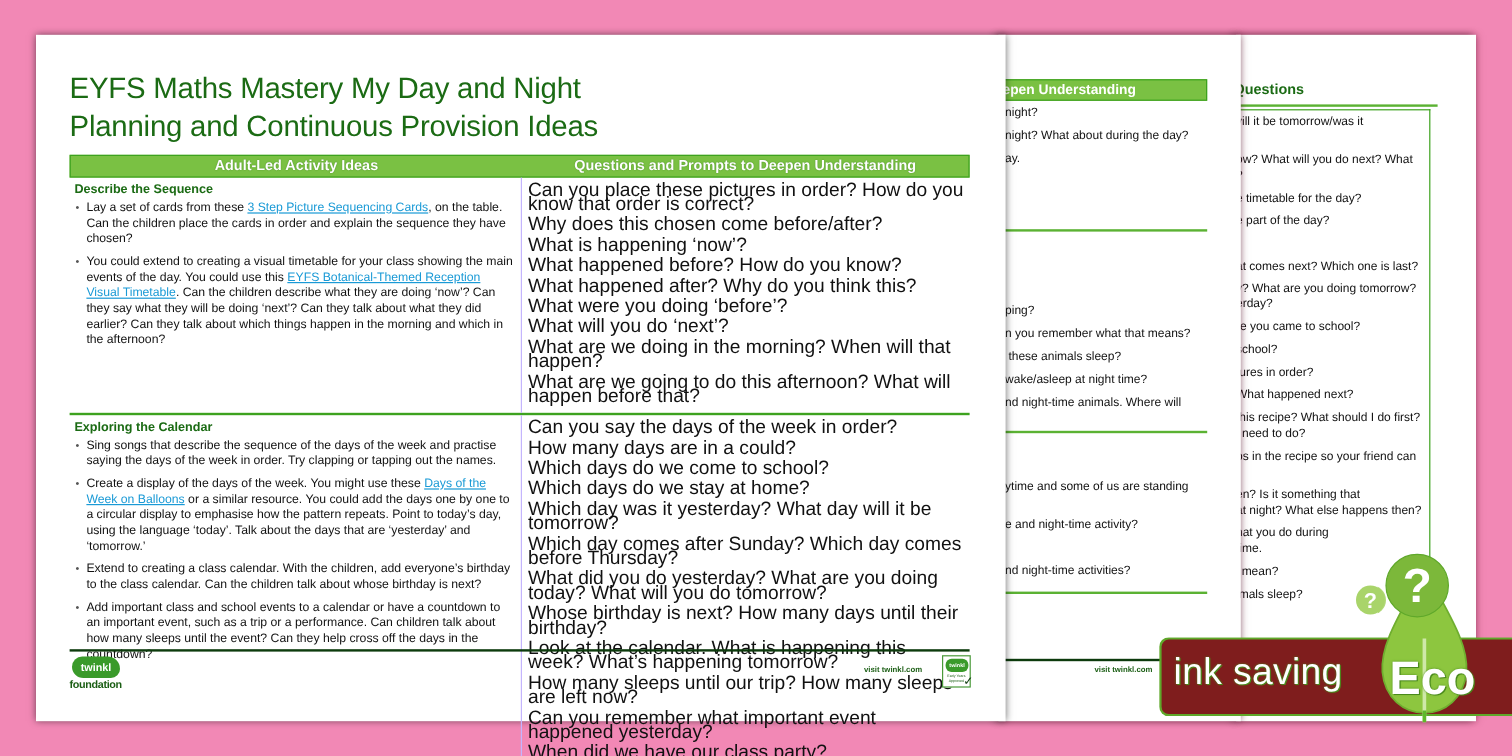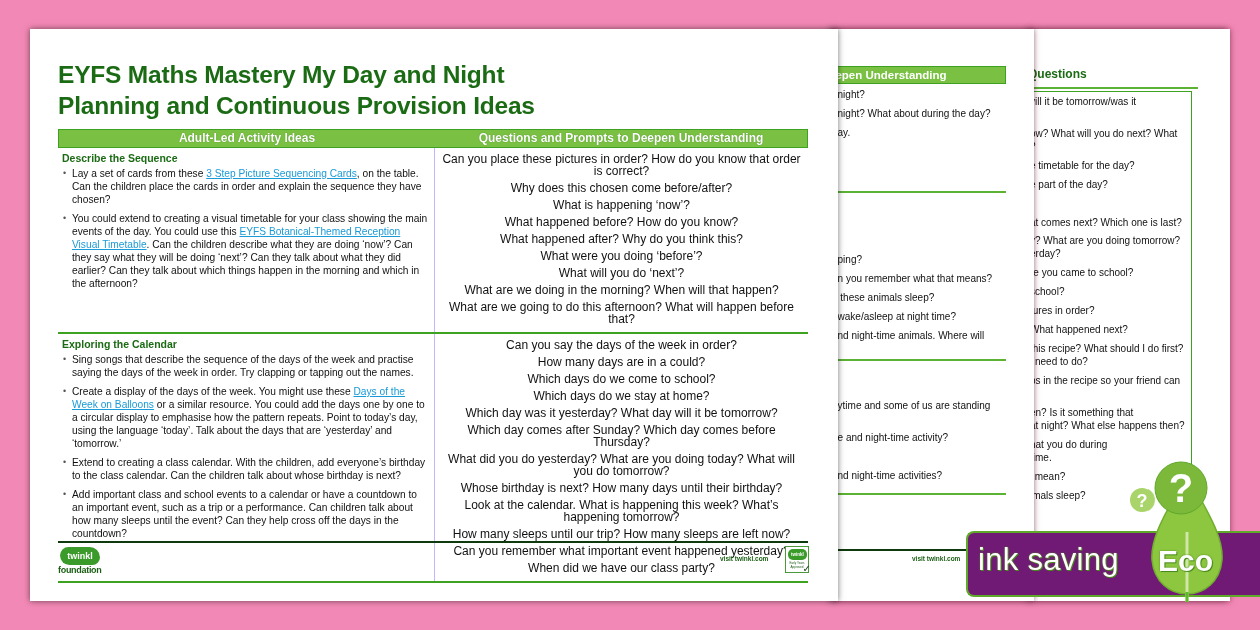--- a/index.html
+++ b/index.html
@@ -12,37 +12,37 @@
   }
   #page-back { left: 1030px; top: 29px; width: 200px; height: 572px; }
   #page-mid  { left: 832px;  top: 29px; width: 202px; height: 572px; }
   #page-front{ left: 30px;   top: 29px; width: 808px; height: 572px; box-shadow: 0 0 6px rgba(0,0,0,0.55); }
 
   .clip { position: absolute; inset: 0; overflow: hidden; }
 
   
   .doc-title {
     position: absolute; left: 28px; top: 30px; width: 720px;
-    color: #1b6b14; font-weight: bold; font-size: 24.5px; line-height: 31px;
+    color: #1b6b14; font-weight: normal; font-size: 24.5px; line-height: 31px;
     letter-spacing: -0.2px;
   }
   .tbl { position: absolute; left: 28px; top: 100px; width: 750px; }
   .tbl-head { display: flex; height: 19px; background: #7ac143; border: 1px solid #3da21f; }
   .tbl-head div { color: #fff; font-weight: bold; font-size: 12px; line-height: 17px; text-align: center;
     text-shadow: 0 0 1px #3a7d1c; }
   .col-a { width: 377px; }
   .col-b { width: 373px; }
   .row { display: flex; border-bottom: 2px solid #3da21f; }
   .row .cell-a { width: 377px; border-right: 1px solid #c4b5fd; padding: 4px 6px 6px 4px; }
   .row .cell-b { width: 373px; padding: 3px 5px 4px 5px; }
   .section-title { color: #1b6b14; font-weight: bold; font-size: 10.5px; line-height: 13px; margin-bottom: 2px; }
   .bullet { position: relative; padding-left: 10px; font-size: 10.2px; line-height: 13px; color: #111; margin-bottom: 6px; }
   .bullet::before { content: "\2022"; position: absolute; left: 1px; top: 0; color: #555; font-size: 9px; }
   .link { color: #1a9ad6; font-weight: normal; text-decoration: underline; text-align: center; }
-  .q { font-size: 12px; line-height: 12px; color: #111; padding: 2px 0 3px 0; text-align: center; }
+  .q { font-size: 16px; line-height: 12px; color: #111; padding: 2px 0 3px 0; }
 
   .footer-rule { position: absolute; left: 28px; top: 512px; width: 750px; border-top: 2px solid #0d3b0d; }
   .logo-twinkl { position: absolute; left: 28px; top: 518px; width: 48px; height: 30px; }
   .logo-twinkl .blob { position:absolute; left:2px; top:0; width:40px; height:18px; background:#3a9a2a; border-radius: 9px 11px 8px 10px; color:#fff; font-size:9px; font-weight:bold; text-align:center; line-height:18px; }
   .logo-twinkl .found { position:absolute; left:0; top:18px; font-size:9px; font-weight:bold; color:#1b5e14; letter-spacing:-0.3px; }
   .visit { position: absolute; left: 690px; top: 526px; font-size: 6.5px; font-weight: bold; color: #1b5e14; }
   .badge { position: absolute; left: 755px; top: 517px; width: 24px; height: 27px; border: 1px solid #4a9a3a; background: #fff; }
   .badge .b1 { position:absolute; left:2px; top:2px; width:19px; height:11px; background:#3a9a2a; border-radius:5px; color:#fff; font-size:4.5px; line-height:11px; text-align:center; font-weight:bold; }
   .badge .b2 { position:absolute; left:1px; top:15px; width:20px; font-size:3px; line-height:3.5px; color:#1b5e14; text-align:center; }
   .badge .tick { position:absolute; right:-3px; bottom:-2px; font-size:10px; color:#0d3b0d; }
@@ -58,28 +58,28 @@
 
   
   .back-head { position:absolute; left:-12px; top:38px; color:#1b6b14; font-weight:bold; font-size:12px; white-space:nowrap; }
   .back-rule { position:absolute; left:0; top:58px; width:168px; border-top:2px solid #5bb233; }
   .back-box { position:absolute; left:-2px; top:62px; width:164px; height:466px; border:1px solid #3da21f; border-left:none; }
   .back-line { position:absolute; left:0; font-size:10px; line-height:12.5px; color:#111; white-space:nowrap; }
 
   
   .eco-banner {
     position:absolute; left:966px; top:531px; width:294px; height:66px;
-    background:#701a75; border:2px solid #5fa82a; border-right:none; border-radius:8px 0 0 8px;
+    background:#7f1d1d; border:2px solid #5fa82a; border-right:none; border-radius:8px 0 0 8px;
   }
   .eco-text { position:absolute; left:10px; top:9px; color:#fff; font-size:31px; font-weight:normal; letter-spacing:0.3px;
     text-shadow: 0 0 2px #4a8a1c, 1px 1px 0 #4a8a1c; }
   .leaf {
     position:absolute; left:1148px; top:452px; width:78px; height:150px;
   }
-  .eco-word { position:absolute; left:1158px; top:544px; color:#fff; font-weight:bold; font-size:30px;
+  .eco-word { position:absolute; left:1158px; top:544px; color:#fff; font-weight:bold; font-size:39px;
     text-shadow: 0 0 2px #4a8a1c, 1px 1px 0 #4a8a1c; }
 </style>
 </head>
 <body>
 
 <div class="page" id="page-back">
   <div class="clip">
     <div class="back-head">y Questions</div>
     <div class="back-rule"></div>
     <div class="back-box"></div>

